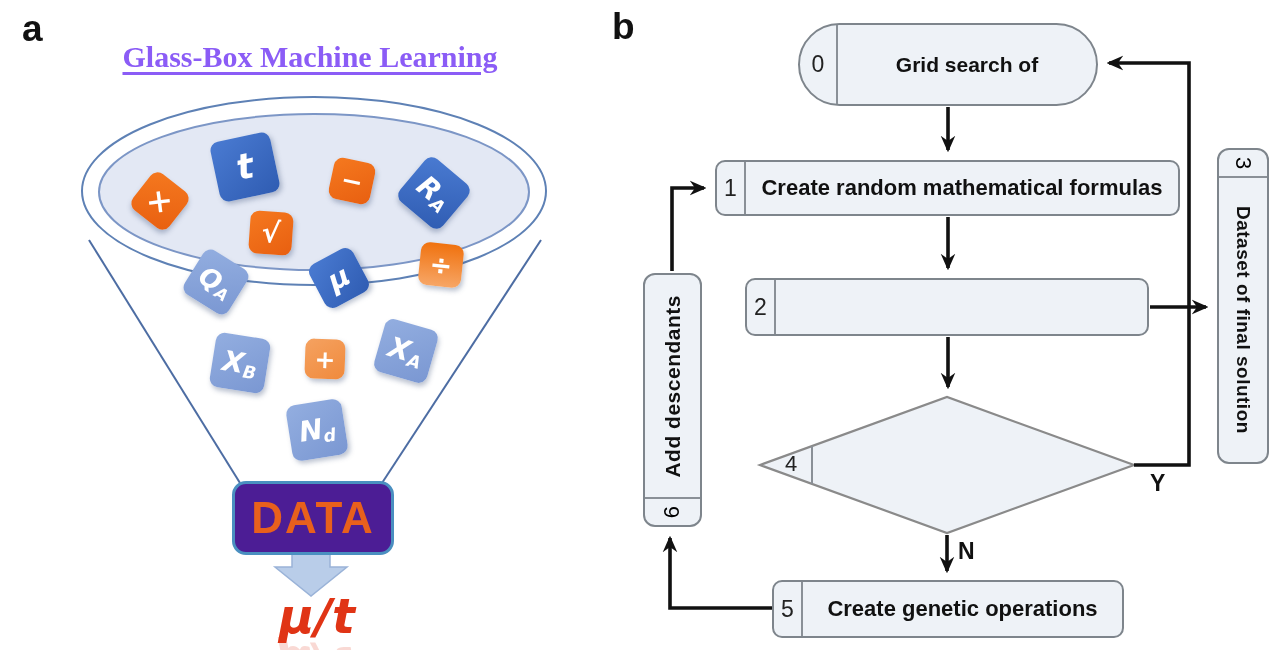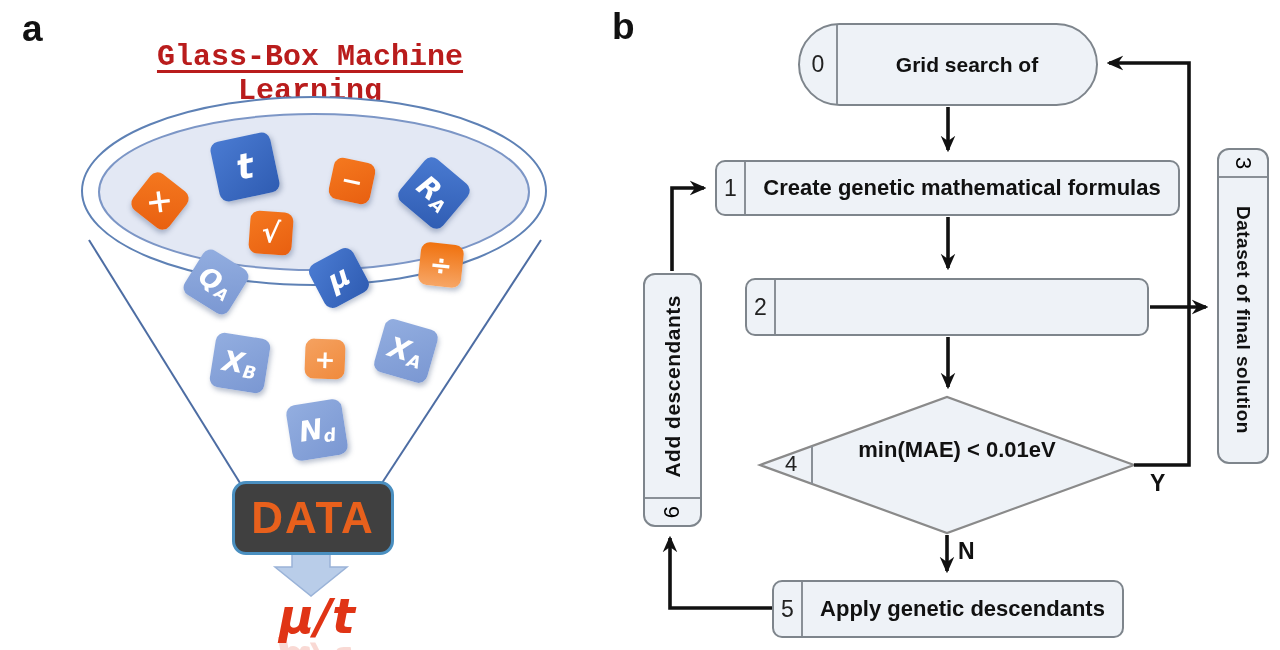--- a/index.html
+++ b/index.html
@@ -3,37 +3,37 @@
 <meta charset="utf-8">
 <style>
   html,body{margin:0;padding:0;}
   body{font-family:"Liberation Sans",sans-serif;background:#ffffff;}
   #canvas{position:relative;width:1280px;height:650px;background:#ffffff;overflow:hidden;}
 
   .panel-label{position:absolute;font-size:37px;font-weight:bold;color:#111;font-family:"Liberation Sans",sans-serif;}
 
   
   #title-a{position:absolute;left:100px;top:40px;width:420px;text-align:center;
-    font-family:Liberation Mono, monospace;font-weight:bold;font-size:30px;color:#b91c1c;
+    font-family:Liberation Serif, serif;font-weight:bold;font-size:30px;color:#8b5cf6;
     text-decoration:underline;text-underline-offset:5px;}
   #funnel-svg{position:absolute;left:0;top:0;pointer-events:none;}
 
   .tile{position:absolute;border-radius:9px;display:flex;align-items:center;justify-content:center;
     color:#fff;font-weight:bold;box-shadow:2px 3px 5px rgba(60,80,120,.35);}
   .tile .glyph{line-height:1;}
   .tile sub{font-size:.62em;line-height:0;vertical-align:-0.25em;}
   .tile.blue{background:linear-gradient(145deg,#4a7bd2 0%,#2f5cb2 100%);}
   .tile.lightblue{background:linear-gradient(145deg,#93aee0 0%,#7a97d2 100%);}
   .tile.orange{background:linear-gradient(145deg,#f5791f 0%,#e85f10 100%);}
   .tile.lightorange{background:linear-gradient(145deg,#f5a261 0%,#f08a3c 100%);}
   .tile.fadeorange{background:linear-gradient(180deg,#f0720f 0%,#f7a666 100%);}
   .tile .glyph{font-family:"DejaVu Sans",sans-serif;}
   .tile.italic .glyph{font-style:italic;}
 
-  #data-box{position:absolute;left:232px;top:481px;width:156px;height:68px;background:#404040;
+  #data-box{position:absolute;left:232px;top:481px;width:156px;height:68px;background:#4c1d95;
     border:3px solid #4a8fc0;border-radius:14px;display:flex;align-items:center;justify-content:center;
     font-size:44px;font-weight:bold;color:#e8601c;letter-spacing:2px;}
   #mu-t{position:absolute;left:232px;top:588px;width:170px;text-align:center;
     font-size:48px;font-weight:bold;font-style:italic;color:#e03415;font-family:"DejaVu Sans",sans-serif;}
   #mu-t-reflect{position:absolute;left:232px;top:636px;width:170px;text-align:center;
     font-size:48px;font-weight:bold;font-style:italic;color:#e03415;font-family:"DejaVu Sans",sans-serif;
     transform:scaleY(-1);opacity:.18;}
 
   
   .fbox{position:absolute;background:#eef2f7;border:2px solid #7e858c;border-radius:10px;
@@ -152,35 +152,34 @@
 
   <div id="node0" class="fbox" style="left:798px;top:23px;width:300px;height:83px;">
     <div class="num">0</div>
     <div class="lbl">
       <span>Grid search of</span>
     </div>
   </div>
 
   <div id="node1" class="fbox" style="left:715px;top:160px;width:465px;height:56px;">
     <div class="num">1</div>
-    <div class="lbl">Create genetic mathematical formulas</div>
+    <div class="lbl">Create random mathematical formulas</div>
   </div>
 
   <div id="node2" class="fbox" style="left:745px;top:278px;width:404px;height:58px;">
     <div class="num">2</div>
   </div>
 
   <div id="diamond-num">4</div>
   <div id="diamond-text">
-    <div><span>min(MAE) &lt; 0.01eV</span></div>
   </div>
 
   <div id="node5" class="fbox" style="left:772px;top:580px;width:352px;height:58px;">
     <div class="num">5</div>
-    <div class="lbl">Apply genetic descendants</div>
+    <div class="lbl">Create genetic operations</div>
   </div>
 
   <div id="node6" class="vbox" style="left:643px;top:273px;width:59px;height:254px;">
     <div class="vlbl">
         <span>Add descendants</span>
       </div>
     <div class="vnum">
         <span>6</span>
       </div>
   </div>

